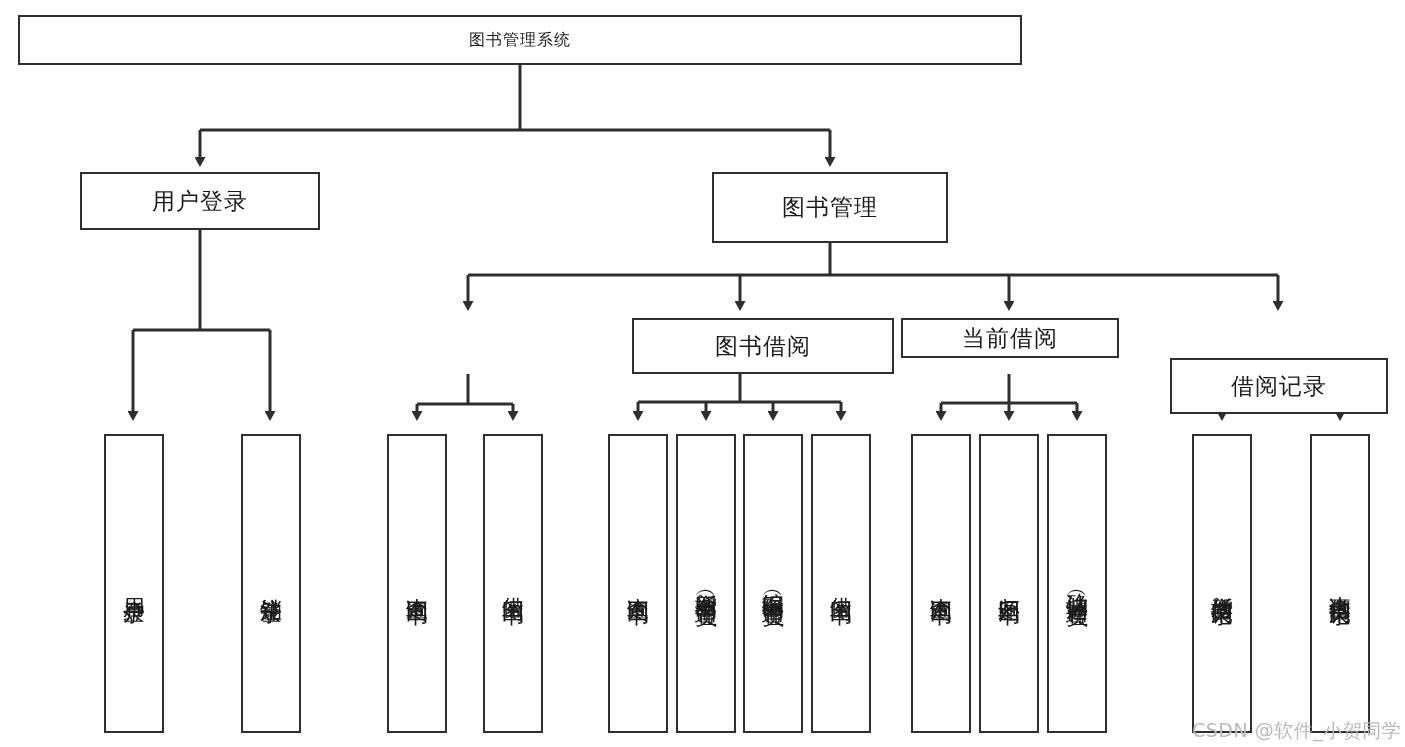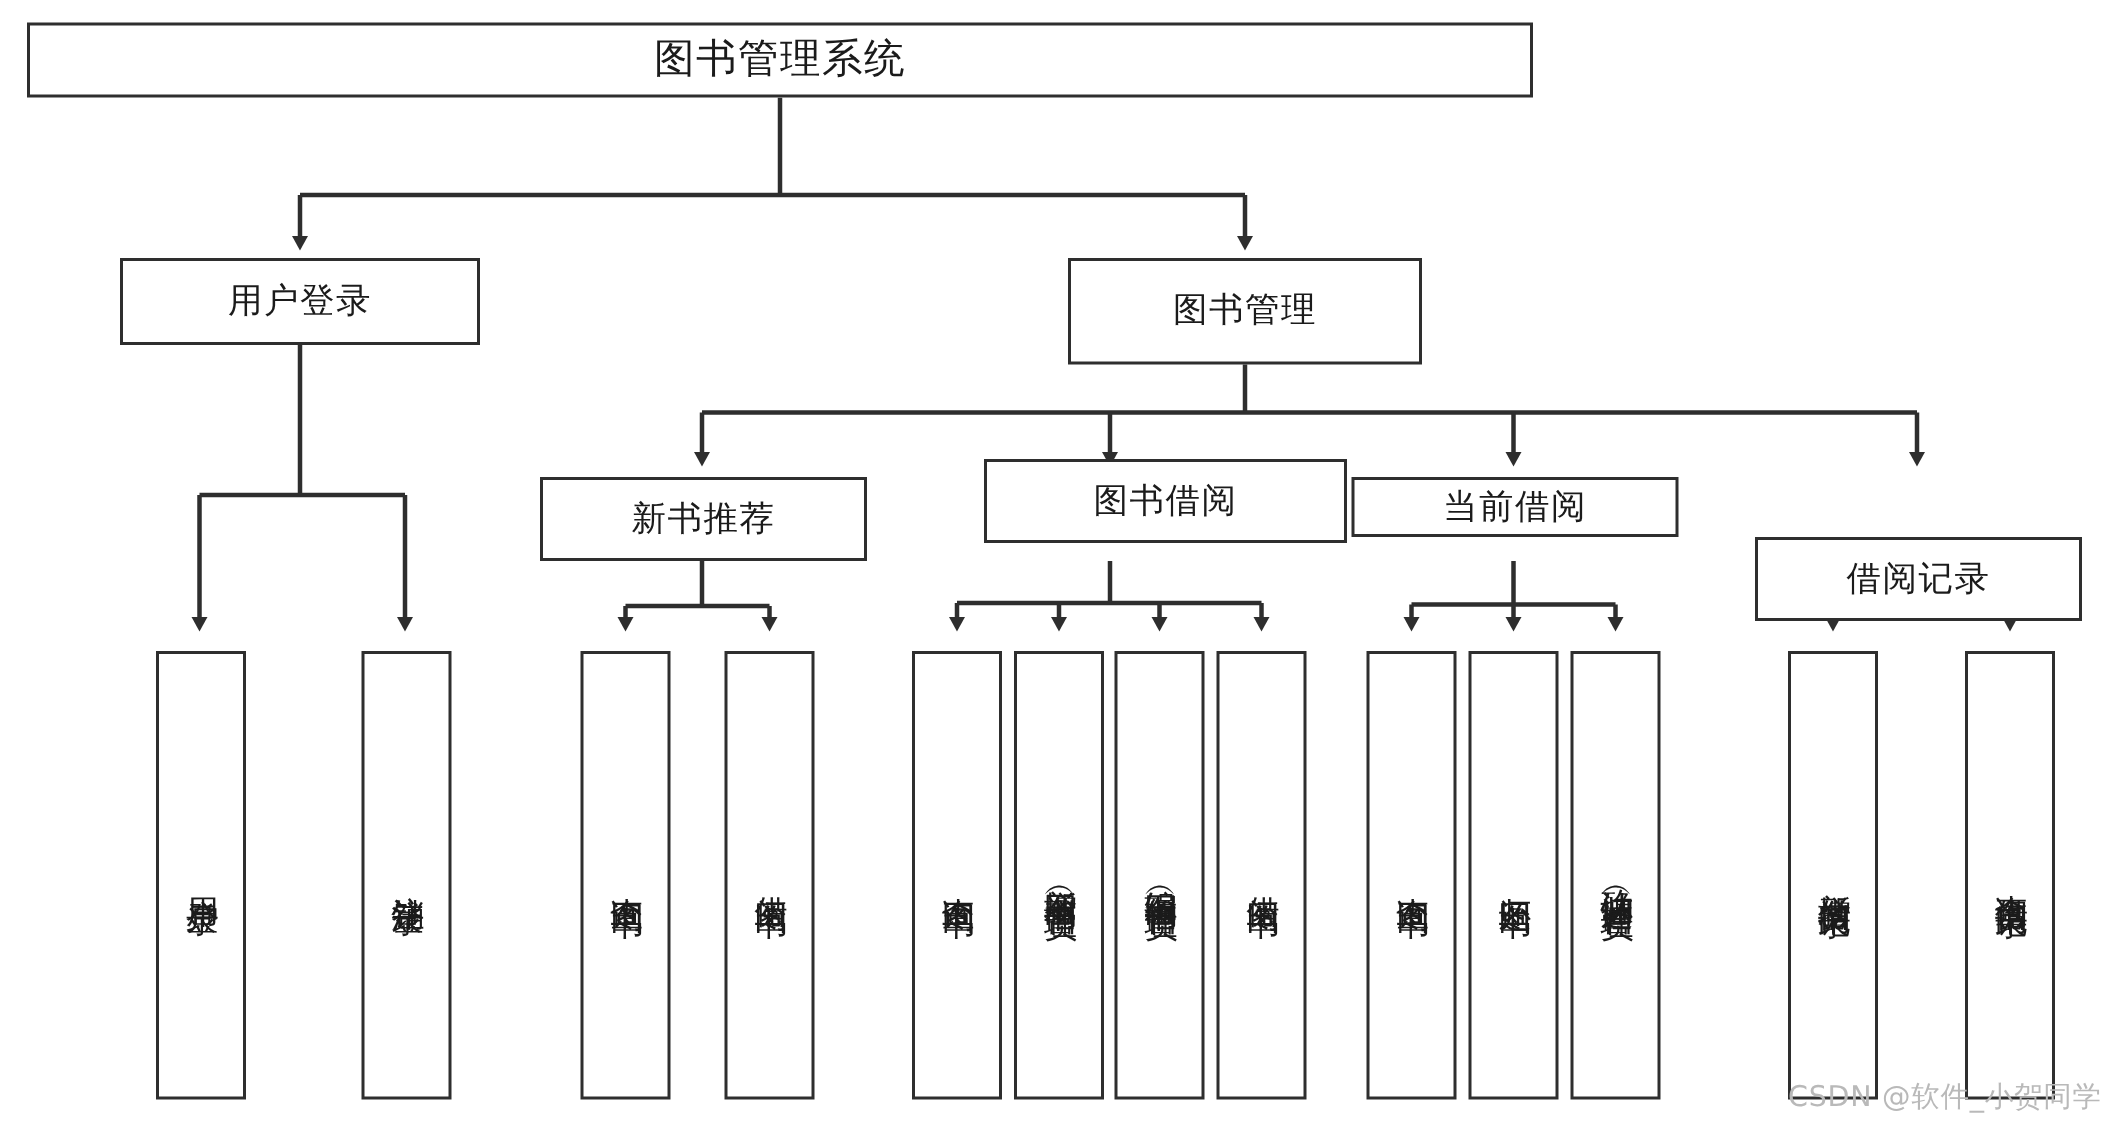--- a/index.html
+++ b/index.html
@@ -39,21 +39,21 @@
   .node .label {
     display: block;
     text-align: center;
     line-height: 1.05;
   }
   .node.horiz .label {
     font-size: 23px;
     letter-spacing: 1px;
   }
   .node.root .label {
-    font-size: 27px;
+    font-size: 16px;
     letter-spacing: 1px;
   }
   .node.vert {
     align-items: center;
     justify-content: center;
   }
   .node.vert .label {
     writing-mode: vertical-rl;
     text-orientation: upright;
     font-size: 22px;
@@ -130,24 +130,21 @@
     <span class="label">图书管理系统</span>
   </div>
 
   <div class="node horiz" style="left:80px; top:172px; width:240px; height:58px;">
     <span class="label">用户登录</span>
   </div>
   <div class="node horiz" style="left:712px; top:172px; width:236px; height:71px;">
     <span class="label">图书管理</span>
   </div>
 
-  <div class="node horiz" style="left:360px; top:318px; width:218px; height:56px;">
-    <span class="label">新书推荐</span>
-  </div>
-  <div class="node horiz" style="left:632px; top:306px; width:242px; height:56px;margin-left:24px;">
+  <div class="node horiz" style="left:632px; top:318px; width:262px; height:56px;">
     <span class="label">图书借阅</span>
   </div>
   <div class="node horiz" style="left:901px; top:318px; width:218px; height:40px;">
     <span class="label">当前借阅</span>
   </div>
   <div class="node horiz" style="left:1170px; top:318px; width:218px; height:56px;margin-top:40px;">
     <span class="label">借阅记录</span>
   </div>
 
   <div class="node vert" style="left:104px; top:434px; width:60px; height:299px;">

